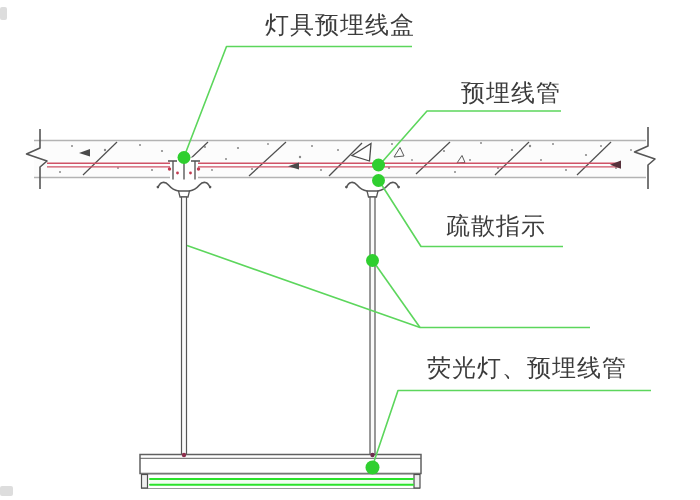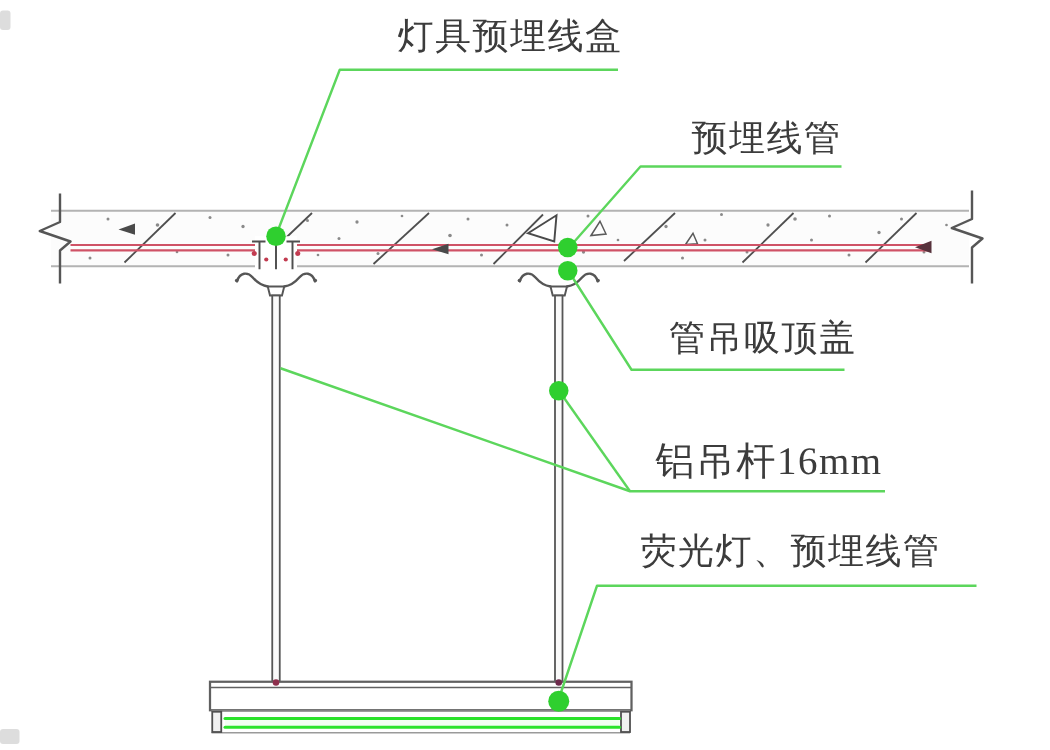--- a/index.html
+++ b/index.html
@@ -163,17 +163,16 @@
       <circle cx="372.5" cy="260.5" r="6.5"></circle>
       <circle cx="372.5" cy="467.5" r="7"></circle>
     </g>
 
     <rect x="0" y="7" width="7" height="13" rx="2" fill="#cfcfcf" opacity="0.7"></rect>
     <rect x="0" y="486" width="13" height="10" rx="2" fill="#cfcfcf" opacity="0.7"></rect>
   </svg>
 
   <div class="cad-label lbl-junction">灯具预埋线盒</div>
   <div class="cad-label lbl-conduit">预埋线管</div>
-  <div class="cad-label lbl-cap">管吊吸顶盖</div>
-  <div class="cad-label lbl-rod">铝吊杆16mm</div>
+  <div class="cad-label lbl-cap">疏散指示</div>
   <div class="cad-label lbl-lamp">荧光灯、预埋线管</div>
 
 </div>
 
 </body></html>

